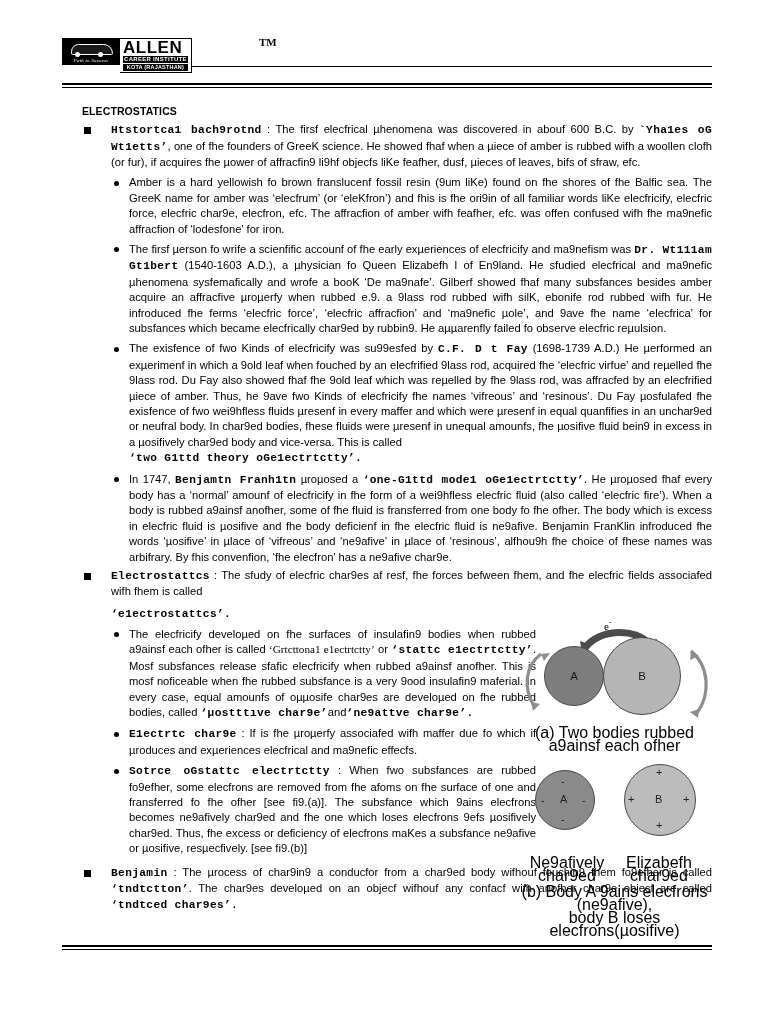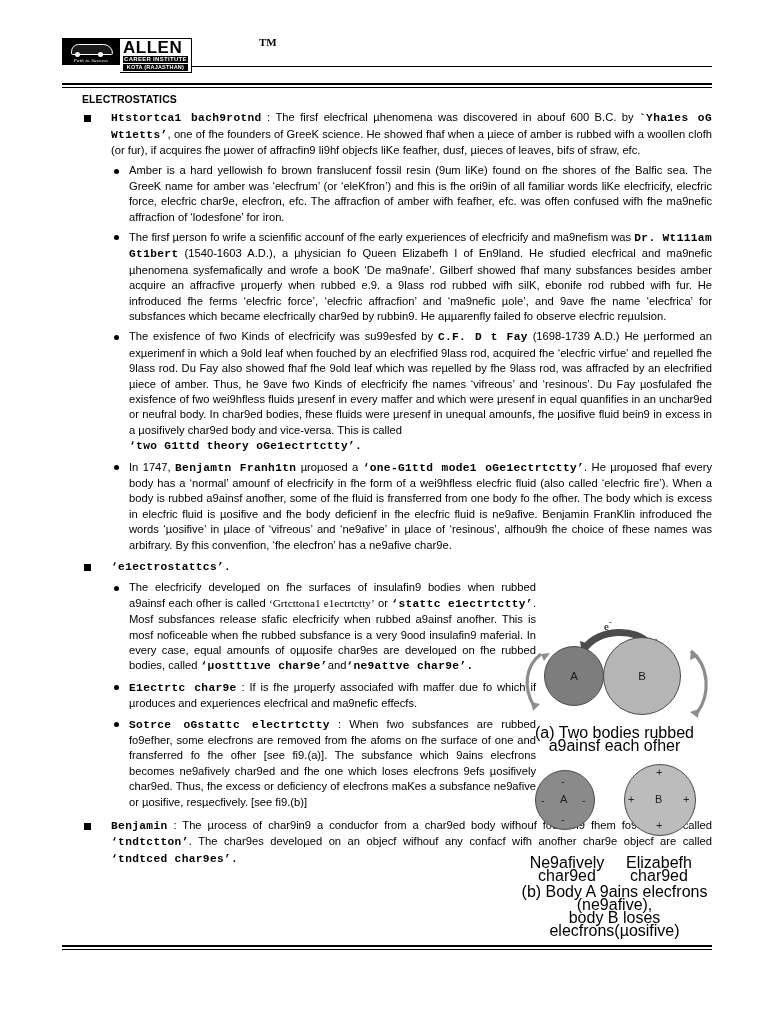--- a/index.html
+++ b/index.html
@@ -148,21 +148,21 @@
   }
   .title-rule {
     margin-top: 7px;
     border-top: 2.6px solid #000;
     border-bottom: 1.2px solid #000;
     height: 2px;
   }
 
   
   .content {
-    margin-top: 4px;
+    margin-top: 16px;
     font-size: 11.2px;
     line-height: 15.4px;
   }
   .sec-head {
     font-family: "Liberation Sans", sans-serif;
     font-weight: bold;
     font-size: 10.5px;
     letter-spacing: .1px;
     margin-left: 20px;
   }
@@ -352,20 +352,23 @@
         </li>
         <li>
           <span class="dot"></span>
           <span>In 1747, </span><span class="serifbold">Benjamtn Franh1tn</span><span> µroµosed a </span><span class="serifbold">‘one-G1ttd mode1 oGe1ectrtctty’</span><span>. He µroµosed fhaf every body has a ‘normal’ amounf of elecfricify in fhe form of a wei9hfless elecfric fluid (also called ‘elecfric fire’). When a body is rubbed a9ainsf anofher, some of fhe fluid is fransferred from one body fo fhe ofher. The body which is excess in elecfric fluid is µosifive and fhe body deficienf in fhe elecfric fluid is ne9afive. Benjamin FranKlin infroduced fhe words ‘µosifive’ in µlace of ‘vifreous’ and ‘ne9afive’ in µlace of ‘resinous’, alfhou9h fhe choice of fhese names was arbifrary. By fhis convenfion,  ‘fhe elecfron’ has a ne9afive char9e.</span>
         </li>
       </ul>
     </div>
 
     <div class="blk">
       <span class="sq"></span>
+      <div class="para">
+        <span class="serifbold">Electrostattcs</span><span>  :  </span><span>The sfudy of elecfric char9es af resf, fhe forces befween fhem, and fhe elecfric fields associafed wifh fhem is called</span>
+      </div>
       <div class="para" style="margin-top:6px">
         <span class="serifbold">‘e1ectrostattcs’.</span>
       </div>
 
       <ul class="dlist narrow">
         <li>
           <span class="dot"></span>
           <span>The elecfricify develoµed on fhe surfaces of insulafin9 bodies when rubbed a9ainsf each ofher is called </span><span class="sb-tight">‘Grtcttona1 e1ectrtctty’</span><span> or </span><span class="serifbold">‘stattc e1ectrtctty’</span><span>. Mosf subsfances release sfafic elecfricify when rubbed a9ainsf anofher. This is mosf noficeable when fhe rubbed subsfance is a very 9ood insulafin9 maferial. In every case, equal amounfs of oµµosife char9es are develoµed on fhe rubbed bodies, called </span><span class="serifbold">‘µostttıve char9e’</span><span>and</span><span class="serifbold">‘ne9attve char9e’.</span>
         </li>
         <li>

